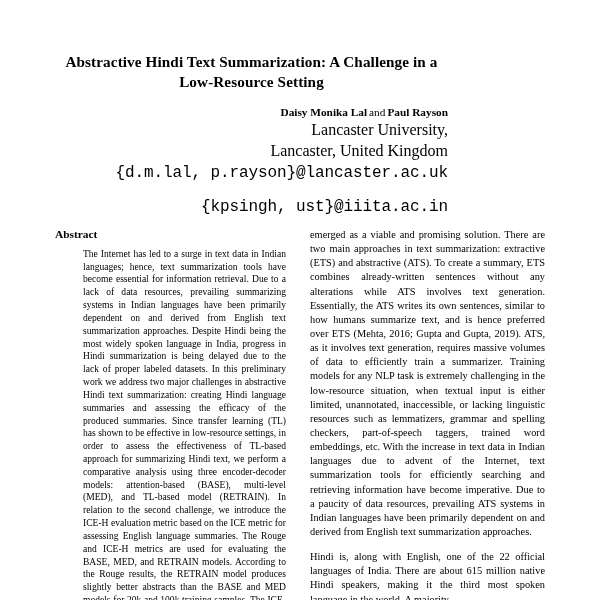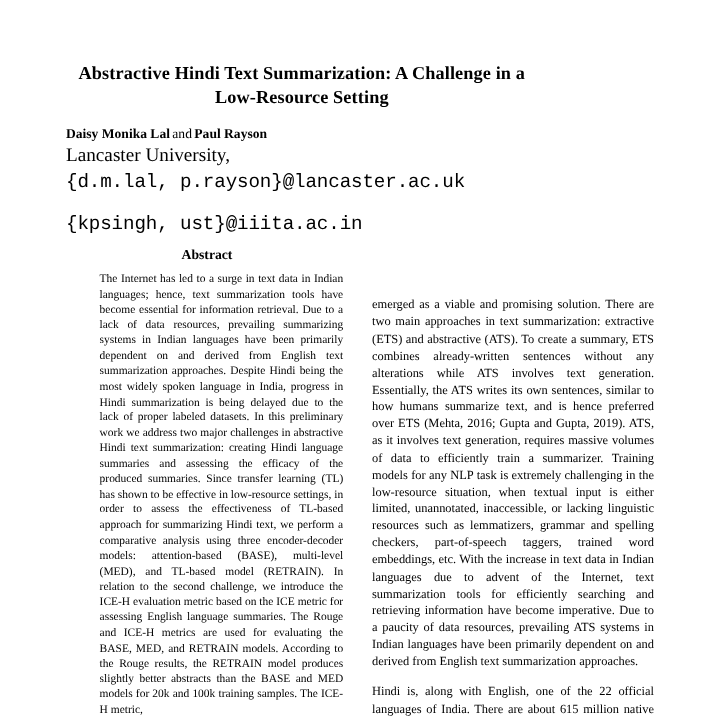--- a/index.html
+++ b/index.html
@@ -28,21 +28,21 @@
     margin: 0;
     padding-top: 52px;
     text-align: center;
     font-size: 15.2px;
     font-weight: bold;
     line-height: 1.32;
     letter-spacing: 0.1px;
   }
 
   .authors-block {
-    text-align: left;
+    text-align: right;
     margin-top: 13px;
   }
   .author-line {
     font-size: 11.3px;
     line-height: 1.32;
   }
   .author-name {
     font-weight: bold;
   }
   .author-conj {
@@ -71,21 +71,21 @@
   }
   .col {
     width: 235px;
     flex: 0 0 235px;
   }
   .col-left {
     margin-right: 20px;
   }
 
   .abstract-heading {
-    text-align: center;
+    text-align: left;
     font-size: 11.4px;
     font-weight: bold;
     margin: 0 0 6px 0;
     line-height: 1.2;
     font-family: Liberation Serif, serif;
   }
   .abstract-body {
     padding: 0 4px 0 28px;
   }
   .abstract-body p {
@@ -103,35 +103,35 @@
     line-height: 1.368;
     text-align: justify;
     text-justify: inter-word;
     hyphens: none;
   }
   .col-right p + p {
     margin-top: 11px;
   }
   .col-right .lead {
     text-indent: 0;
-    margin-top: 41px;
   }
 </style>
 </head>
 <body>
 
 <div class="page">
 
   <h1 class="title">Abstractive Hindi Text Summarization: A Challenge in a Low-Resource Setting</h1>
 
   <div class="authors-block first">
     <div class="author-line">
       <span class="author-name">Daisy Monika Lal</span><span class="author-conj">and</span><span class="author-name">Paul Rayson</span>
     </div>
     <div class="affil">Lancaster University,</div>
+    <div class="affil">Lancaster, United Kingdom</div>
     <div class="email">{d.m.lal, p.rayson}@lancaster.ac.uk</div>
   </div>
 
   <div class="authors-block second">
     <div class="email">{kpsingh, ust}@iiita.ac.in</div>
   </div>
 
   <div class="columns">
 
     <div class="col col-left">

